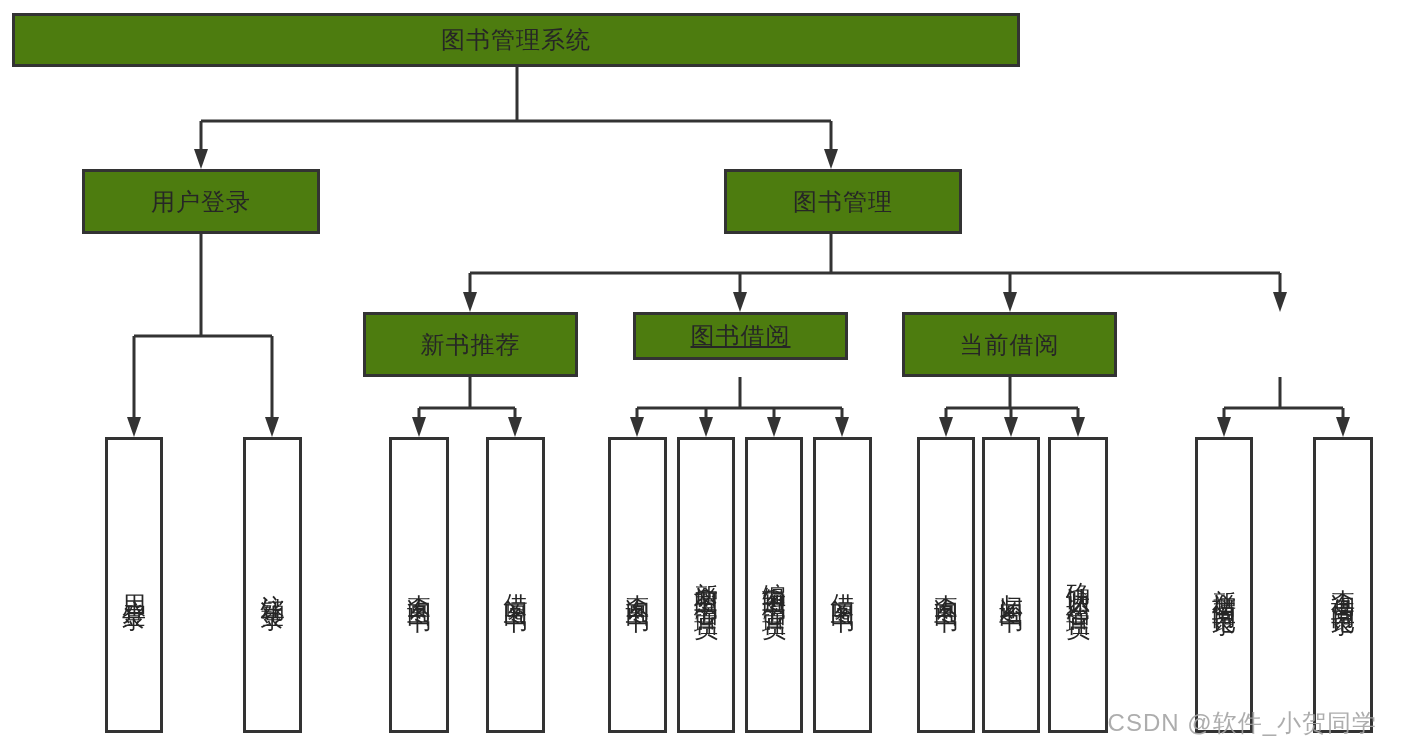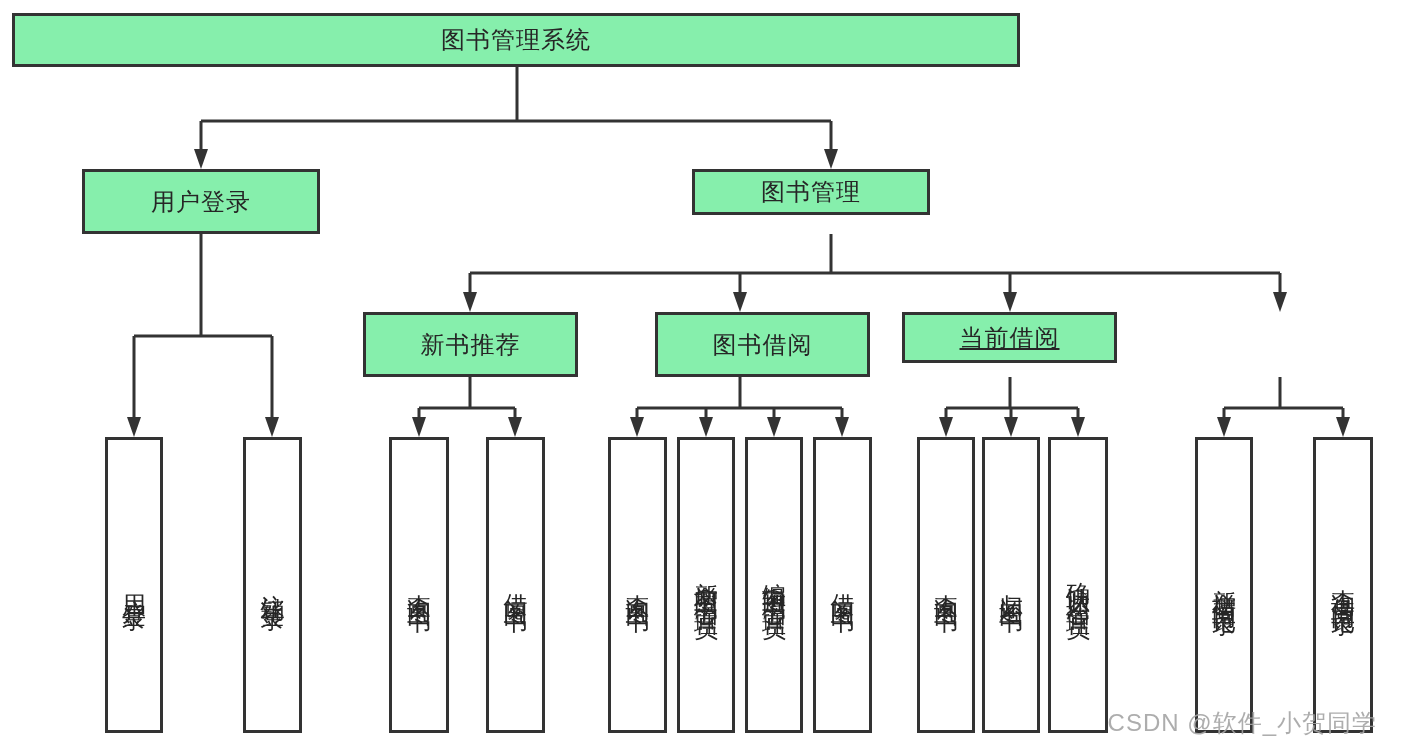--- a/index.html
+++ b/index.html
@@ -23,21 +23,21 @@
     stroke-width: 3;
   }
   .connectors .ah {
     fill: #333333;
     stroke: none;
   }
   .box {
     position: absolute;
     box-sizing: border-box;
     border: 3px solid #333333;
-    background: #86efac;
+    background: #4d7c0f;
     display: flex;
     align-items: center;
     justify-content: center;
     color: #262626;
     font-size: 24px;
     letter-spacing: 1px;
     text-align: center;
   }
   .vbox {
     position: absolute;
@@ -98,25 +98,25 @@
     <polygon class="ah" points="939,417 953,417 946,437"></polygon>
     <polygon class="ah" points="1004,417 1018,417 1011,437"></polygon>
     <polygon class="ah" points="1071,417 1085,417 1078,437"></polygon>
     <polygon class="ah" points="1217,417 1231,417 1224,437"></polygon>
     <polygon class="ah" points="1336,417 1350,417 1343,437"></polygon>
   </svg>
 
   <div class="box" style="left:12px; top:13px; width:1008px; height:54px;">图书管理系统</div>
 
   <div class="box" style="left:82px; top:169px; width:238px; height:65px;">用户登录</div>
-  <div class="box" style="left:692px; top:169px; width:238px; height:46px;">图书管理</div>
+  <div class="box" style="left:724px; top:169px; width:238px; height:65px;">图书管理</div>
 
   <div class="box" style="left:363px; top:312px; width:215px; height:65px;">新书推荐</div>
-  <div class="box" style="left:655px; top:312px; width:215px; height:65px;">图书借阅</div>
-  <div class="box" style="left:902px; top:312px; width:215px; height:51px;text-decoration:underline;">当前借阅</div>
+  <div class="box" style="left:633px; top:312px; width:215px; height:48px;text-decoration:underline;">图书借阅</div>
+  <div class="box" style="left:902px; top:312px; width:215px; height:65px;">当前借阅</div>
 
   <div class="vbox" style="left:105px; top:437px; width:58px; height:296px;">
     <span>用户登录</span>
   </div>
   <div class="vbox" style="left:243px; top:437px; width:59px; height:296px;">
     <span>注销登录</span>
   </div>
 
   <div class="vbox" style="left:389px; top:437px; width:60px; height:296px;">
     <span>查询图书</span>

